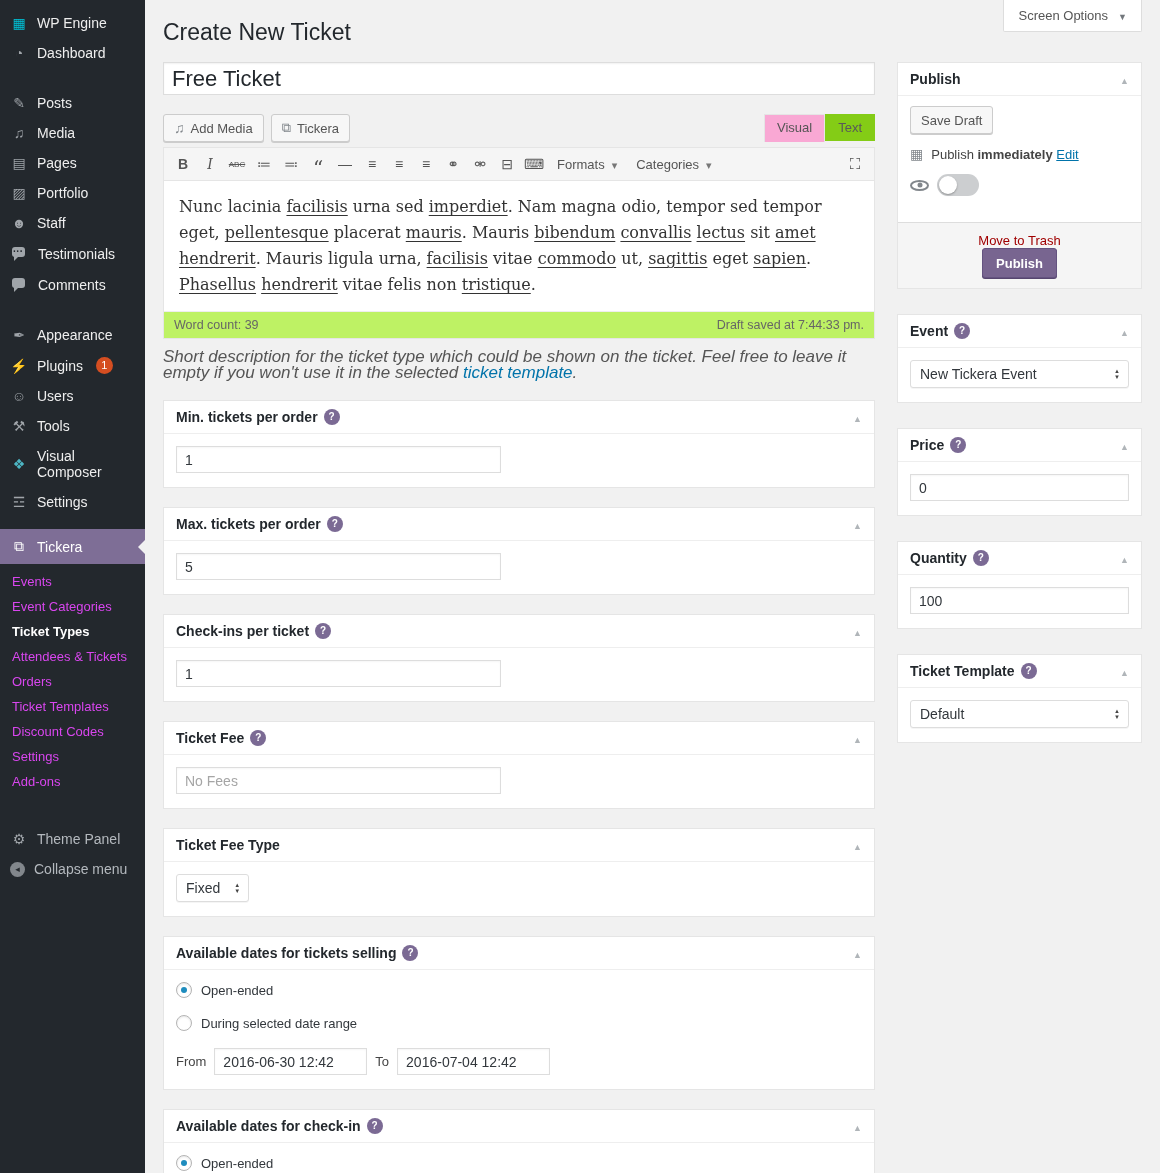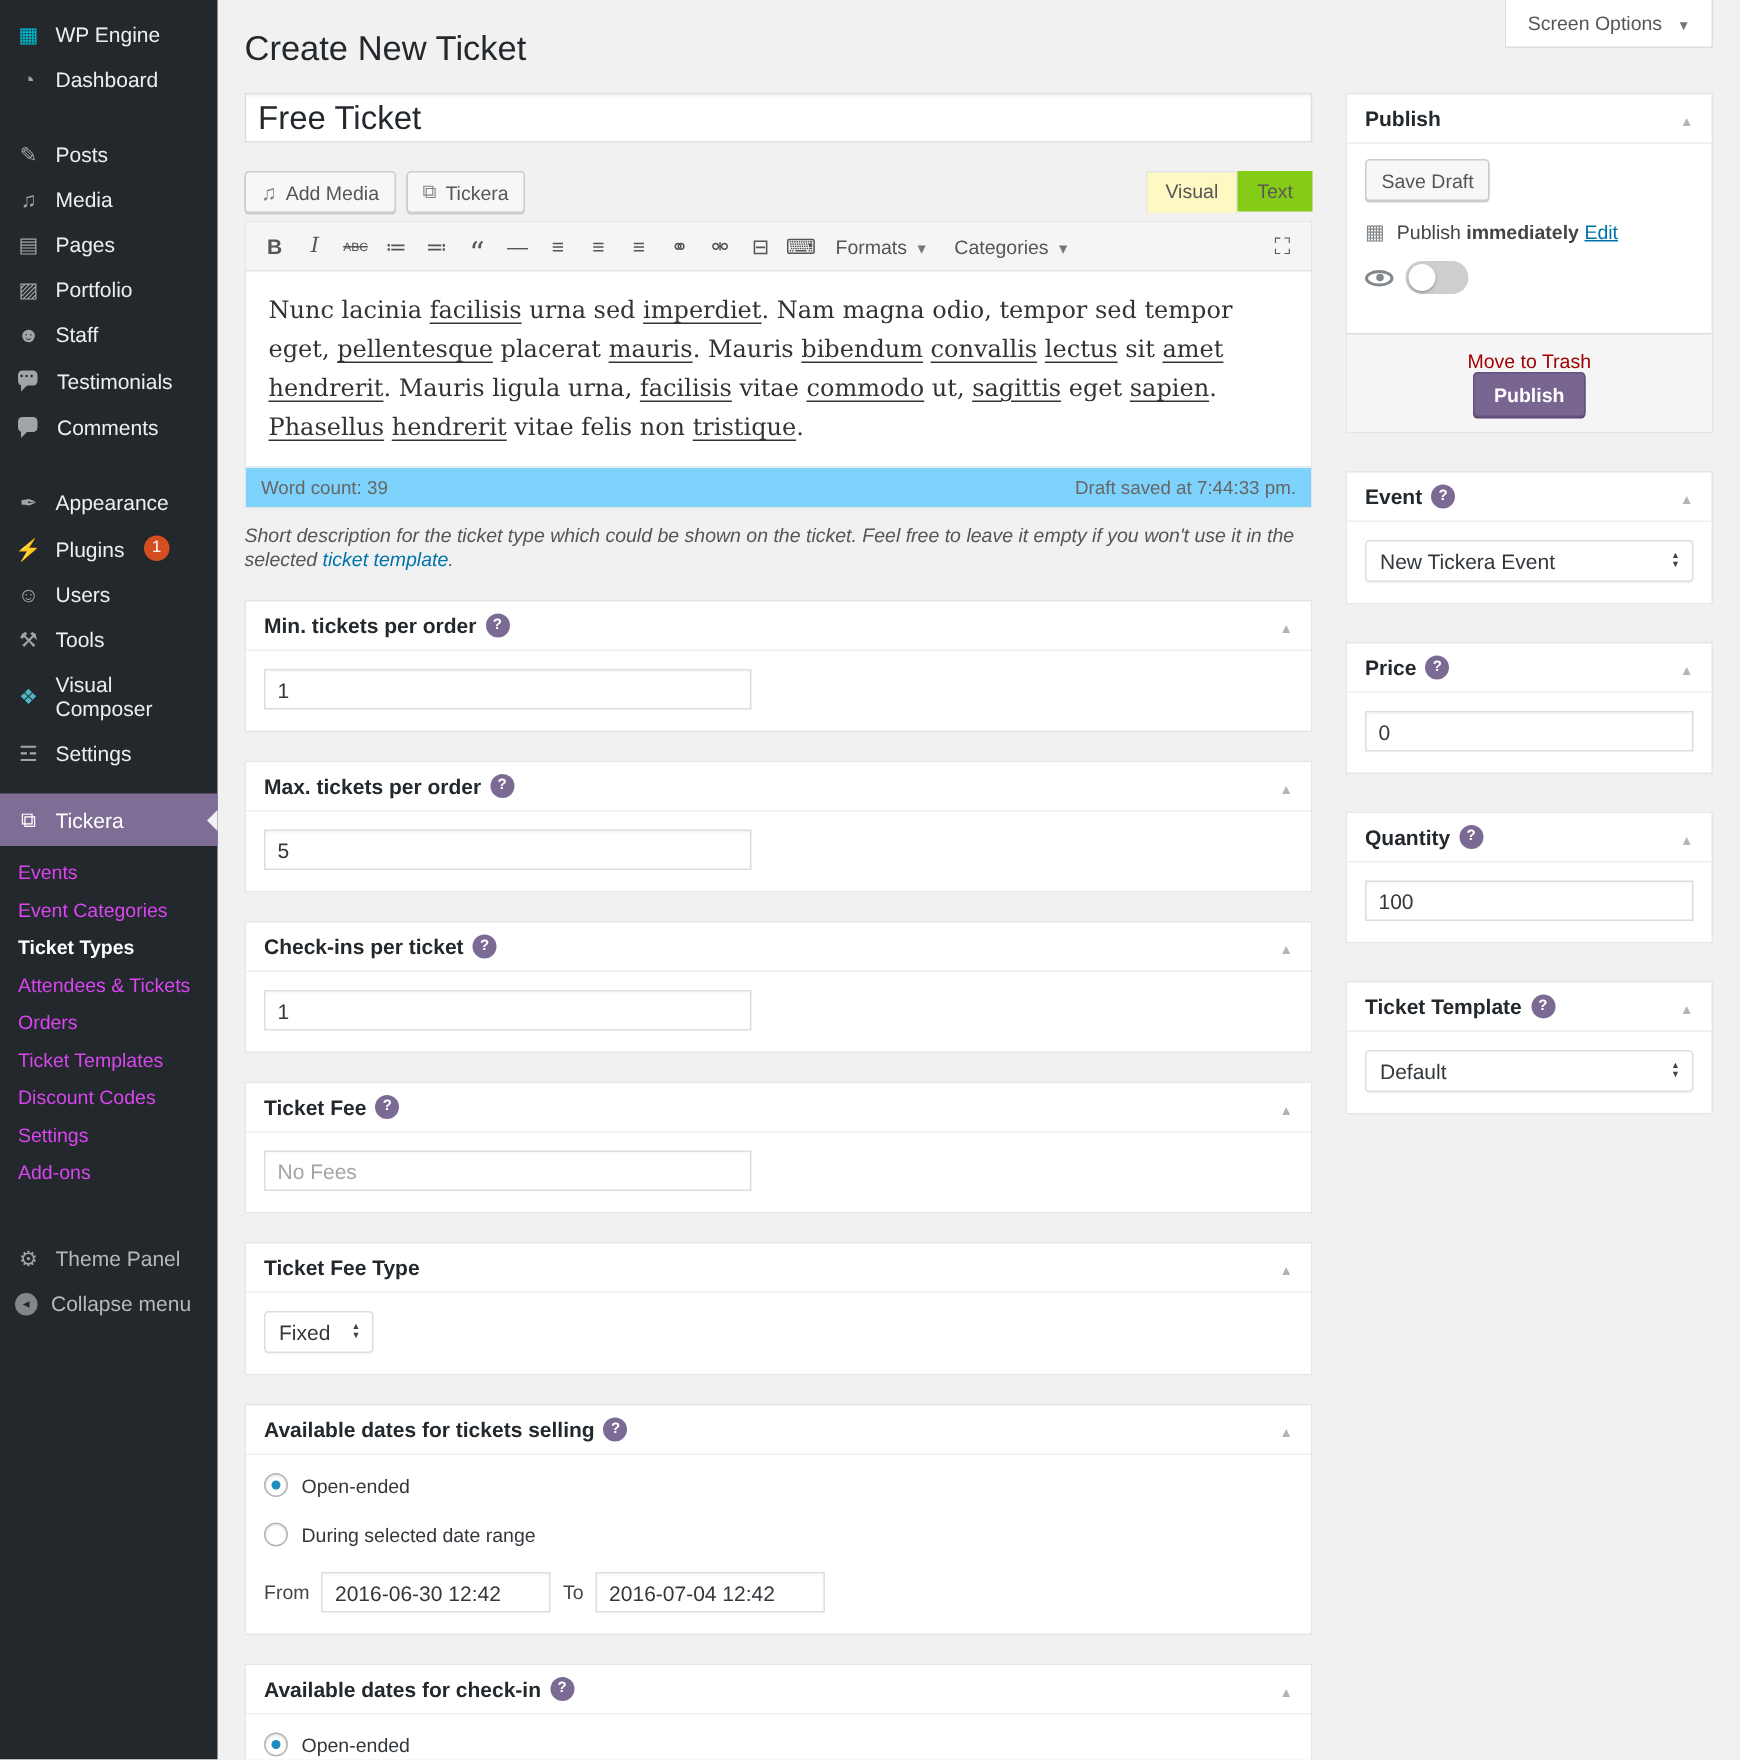--- a/index.html
+++ b/index.html
@@ -101,21 +101,21 @@
   .button {
     display:inline-flex; align-items:center; gap:6px;
     background:#f7f7f7; border:1px solid #ccc; border-radius:3px;
     padding:0 10px; height:28px; font-size:13px; color:#555;
     box-shadow:0 1px 0 #ccc; cursor:pointer; white-space:nowrap;
   }
   .media-icon::before { content:'♫'; color:#82878c; font-size:14px; }
   .tickera-icon::before { content:'⧉'; color:#82878c; font-size:13px; }
   .editor-tabs { display:flex; }
   .tab { padding:5px 12px 6px; font-size:13px; color:#555; cursor:pointer; }
-  .tab.active { background:#fef9c3; border:1px solid #e5e5e5; border-bottom:none; margin-bottom:-1px; }
+  .tab.active { background:#f9a8d4; border:1px solid #e5e5e5; border-bottom:none; margin-bottom:-1px; }
   .tab.inactive { background:#84cc16; color:#595959; margin-bottom:0; border:1px solid transparent; border-bottom:none; }
 
   .editor-wrap { border:1px solid #e5e5e5; background:#fff; }
   .mce-toolbar {
     display:flex; align-items:center; gap:1px; padding:3px 6px;
     background:#f5f5f5; border-bottom:1px solid #e5e5e5;
   }
   .tb-group { display:flex; align-items:center; gap:1px; }
   .tb-btn {
     min-width:26px; height:26px; display:inline-flex; align-items:center; justify-content:center;
@@ -136,24 +136,24 @@
   .editor-content {
     padding:13px 15px; min-height:96px;
     font-family:"DejaVu Serif", serif; font-size:16px; line-height:26px; color:#333;
   }
   .misspelled {
     text-decoration-line:underline; text-decoration-style:dotted;
     text-decoration-color:#e2401c; text-decoration-thickness:2px; text-underline-offset:3px;text-decoration:underline;
   }
   .statusbar {
     display:flex; justify-content:space-between; align-items:center;
-    background:#7dd3fc; border-top:1px solid #eee; padding:6px 10px;
+    background:#bef264; border-top:1px solid #eee; padding:6px 10px;
     font-size:12.5px; color:#666;
   }
-  .desc { font-style:italic; font-size:13px; color:#555; margin-top:10px; line-height:16px; }
+  .desc { font-style:italic; font-size:17px; color:#555; margin-top:10px; line-height:16px; }
   .desc a { color:#0073aa; }
 
   
   .metabox { background:#fff; border:1px solid #e5e5e5; margin-top:19px; }
   .mb-head { display:flex; align-items:center; padding:8px 12px; border-bottom:1px solid #eee; cursor:pointer; }
   .mb-title { font-size:14px; font-weight:700; color:#23282d; display:flex; align-items:center; gap:6px; line-height:16px; }
   .help {
     width:16px; height:16px; border-radius:50%; background:#7b6a94; color:#fff;
     font-size:10px; font-weight:700; display:inline-flex; align-items:center; justify-content:center;
     cursor:pointer; flex:none;

